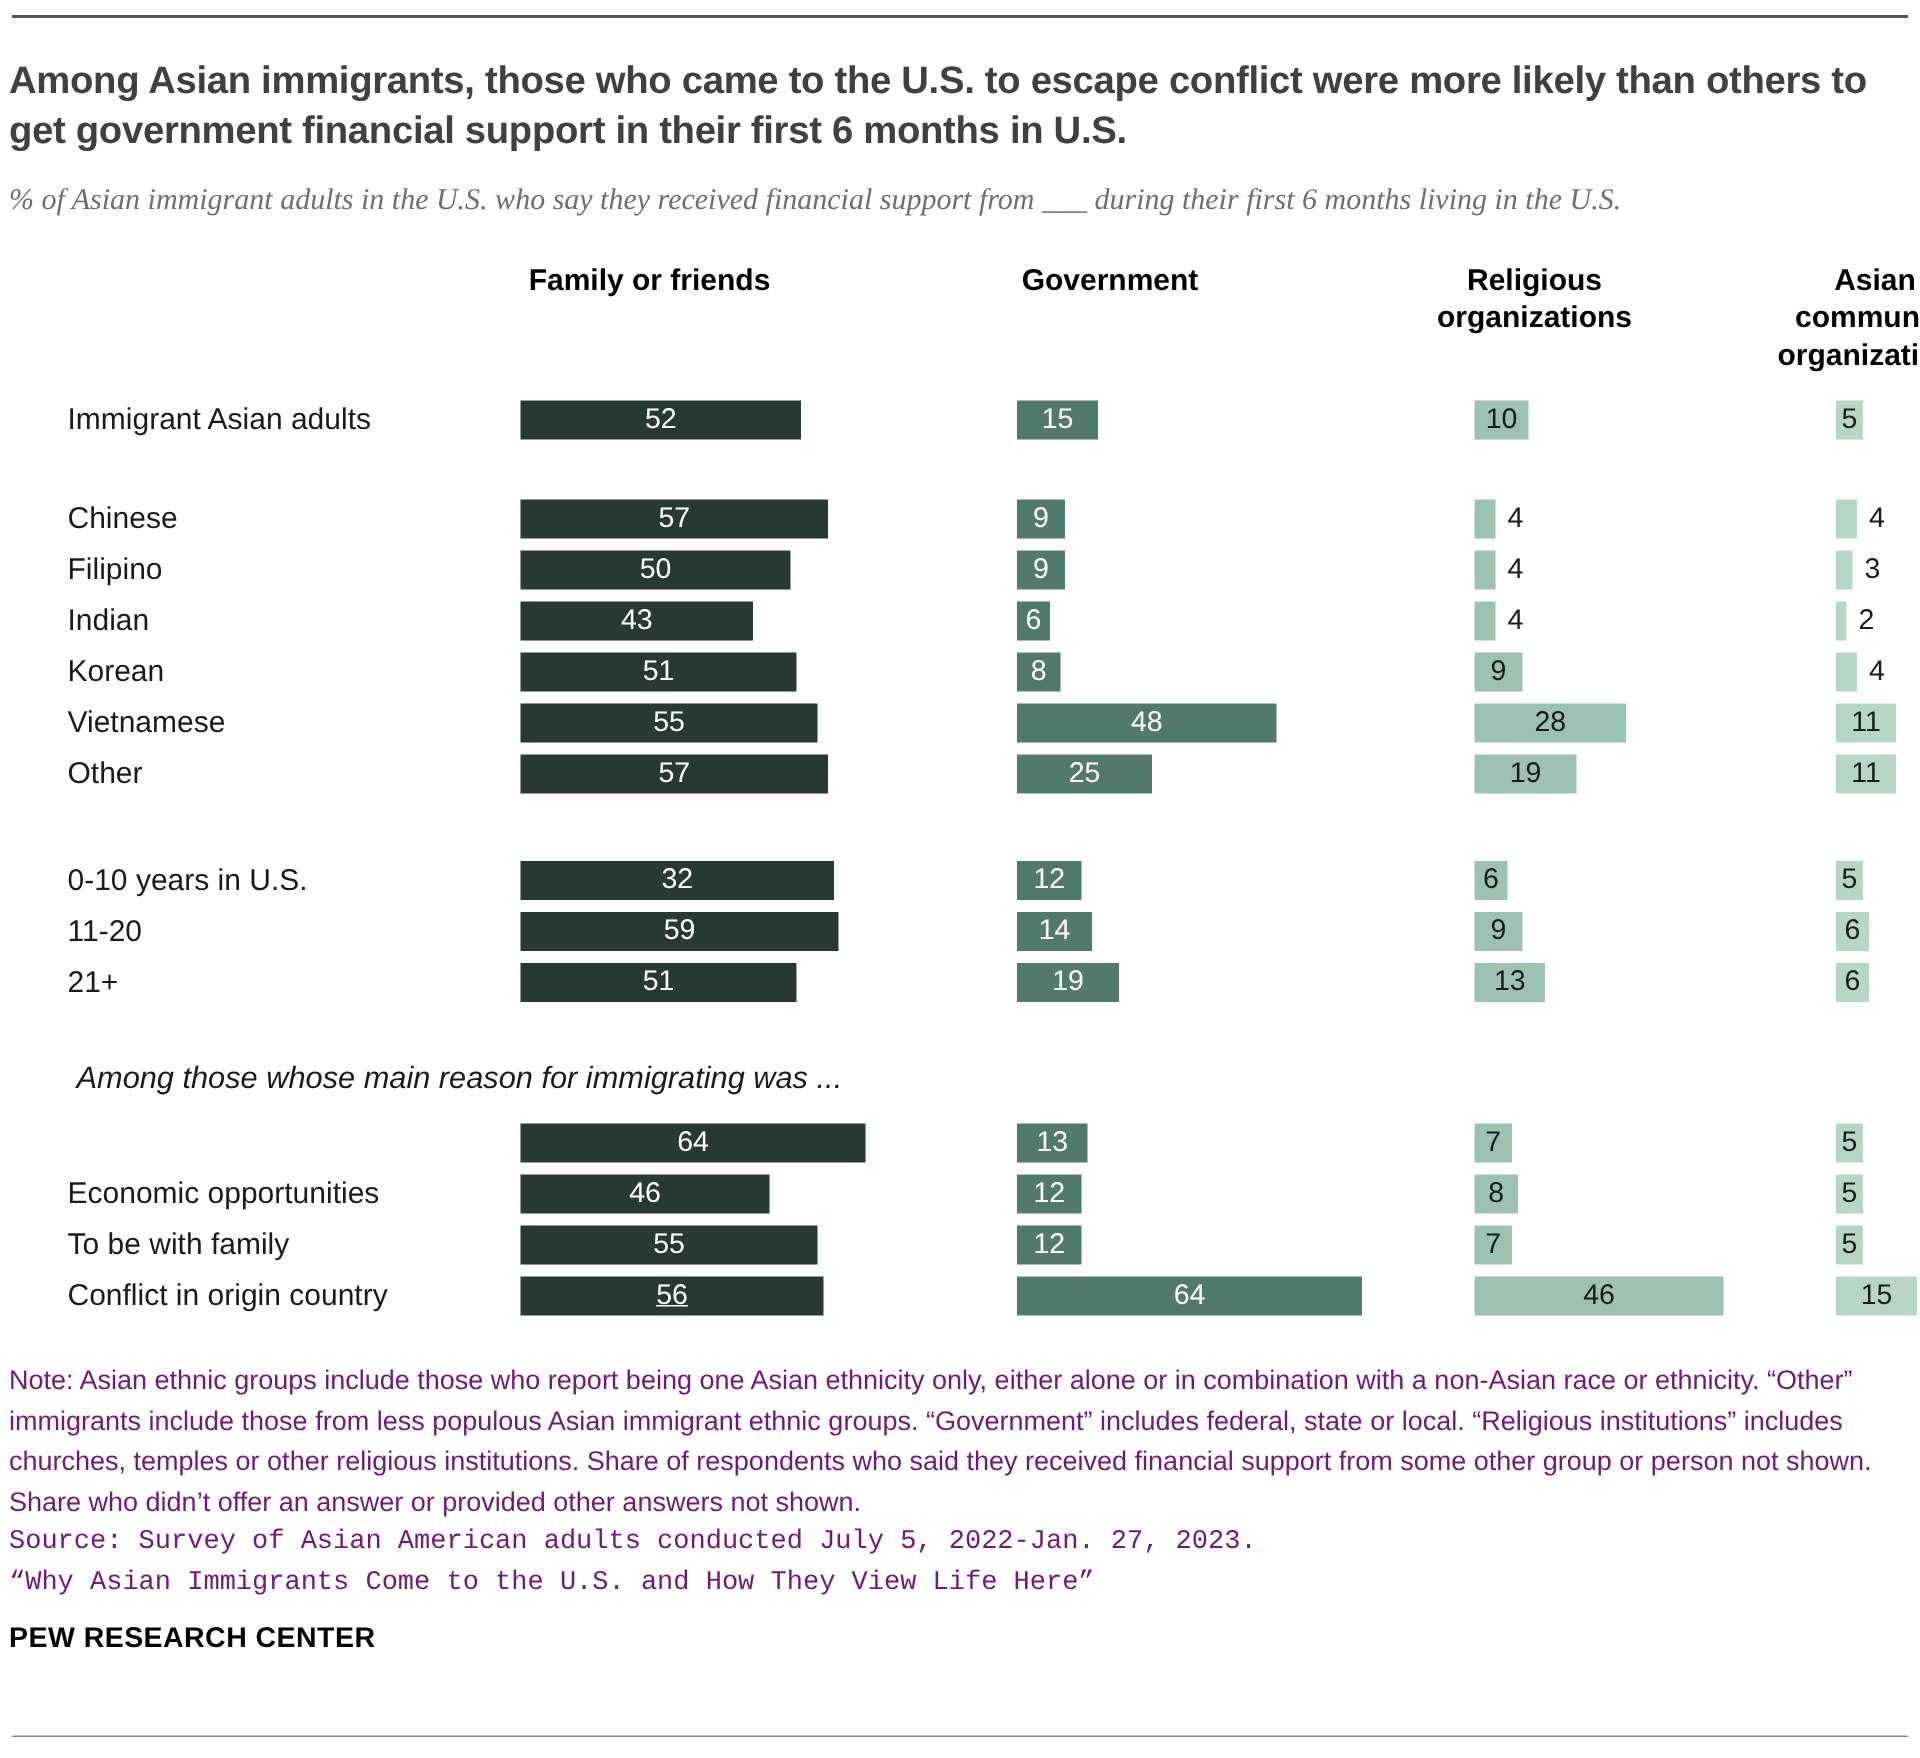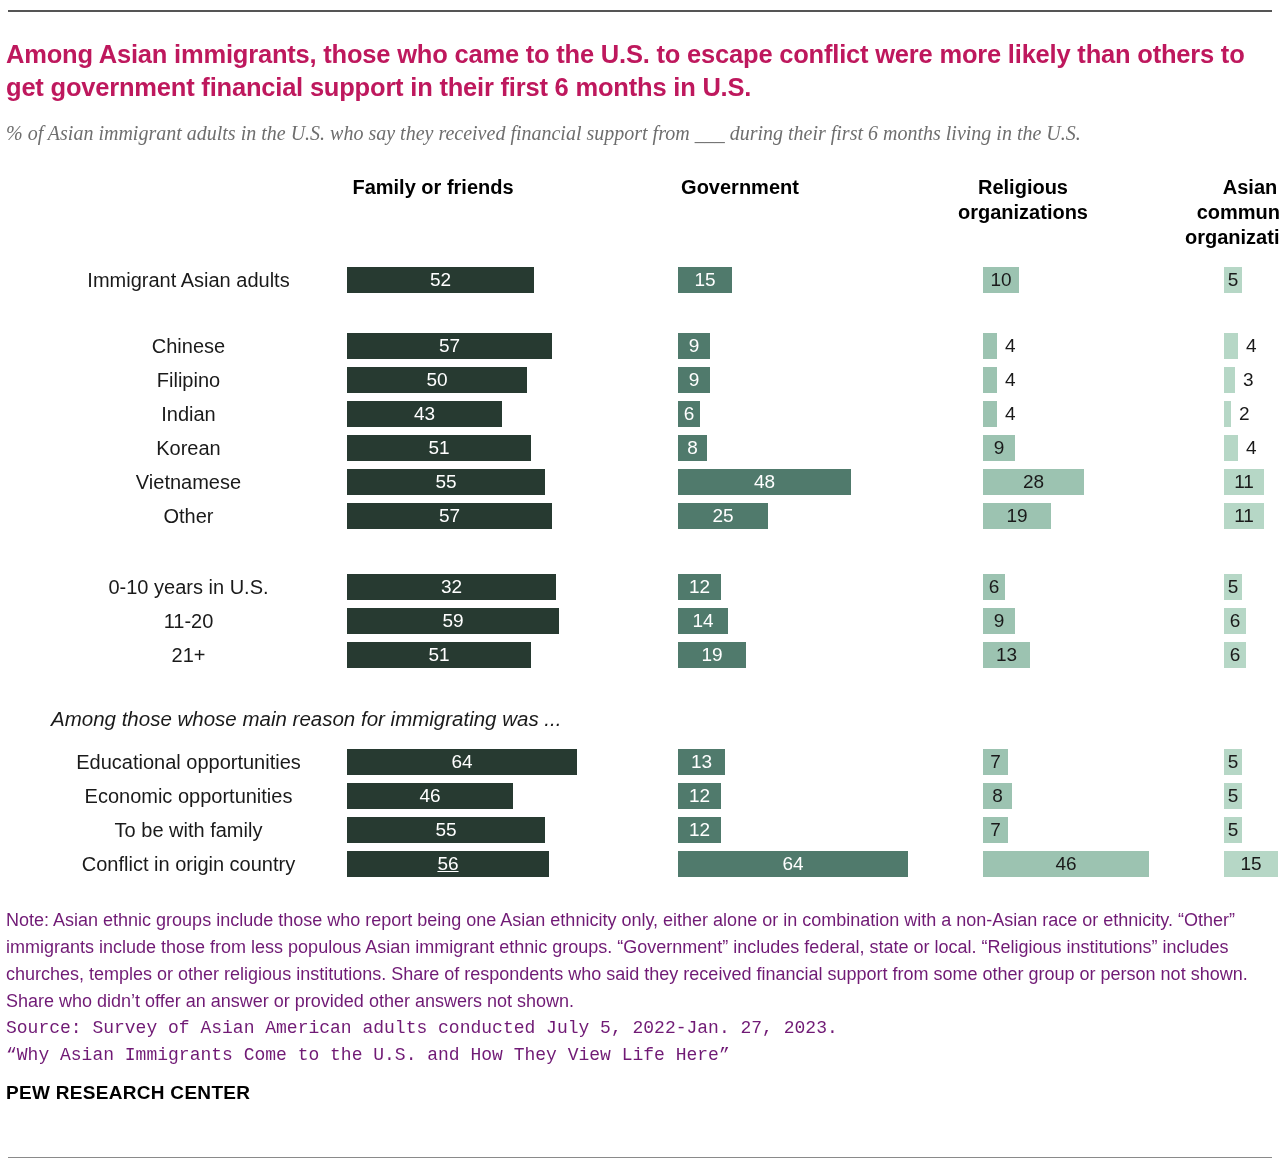--- a/index.html
+++ b/index.html
@@ -6,39 +6,39 @@
   body{
     width:1280px;height:1172px;overflow:hidden;
     font-family:"Liberation Sans",sans-serif;
     -webkit-font-smoothing:antialiased;
     position:relative;
   }
   .rule{border:none;height:2px;background:#555;margin:10px 8px 0 8px;}
   .rule.bottom{position:absolute;left:0;right:0;bottom:14px;margin:0 8px;height:1.5px;background:#8a8a8a;}
   h1.chart-title{
     margin:26px 10px 0 6px;
-    font-size:25.5px;line-height:1.3;font-weight:bold;color:#be185d;
+    font-size:25.5px;line-height:1.3;font-weight:bold;color:#404040;
     letter-spacing:-0.2px;
   }
   .subtitle{
     margin:16px 10px 0 6px;
     font-family:"Liberation Serif","DejaVu Serif",serif;
     font-style:italic;font-size:20px;line-height:1.35;color:#6e6e6e;
   }
   .chart{position:relative;width:1280px;margin-top:28px;padding-left:45px;}
   .col-headers{position:relative;height:88px;}
   .col-header{
     position:absolute;top:0;text-align:center;
     font-weight:bold;font-size:20px;line-height:1.25;color:#000;
   }
   .group{position:relative;}
   .chart-row{position:relative;height:34px;width:1280px;}
   .row-label{
     position:absolute;left:0;top:0;width:287px;height:34px;
-    line-height:34px;text-align:center;font-size:20px;color:#1a1a1a;
+    line-height:34px;text-align:left;font-size:20px;color:#1a1a1a;
     white-space:nowrap;
   }
   .bar{
     position:absolute;top:4px;height:26px;
     display:flex;align-items:center;justify-content:center;
     font-size:19px;
   }
   .bar-label-out{
     position:absolute;top:4px;height:26px;line-height:26px;
     font-size:19px;color:#1a1a1a;
@@ -156,21 +156,20 @@
           <div class="row-label">21+</div>
           <div class="bar" style="left: 302px; width: 184px; background: rgb(39, 58, 49); color: rgb(255, 255, 255);">51</div>
           <div class="bar" style="left: 633px; width: 68px; background: rgb(80, 122, 108); color: rgb(255, 255, 255);">19</div>
           <div class="bar" style="left: 938px; width: 47px; background: rgb(156, 195, 177); color: rgb(26, 26, 26);">13</div>
           <div class="bar" style="left: 1179px; width: 22px; background: rgb(182, 215, 198); color: rgb(26, 26, 26);">6</div>
         </div>
       </div>
       <div class="group-heading">Among those whose main reason for immigrating was ...</div>
       <div class="group">
         <div class="chart-row">
-          <div class="row-label">Educational opportunities</div>
           <div class="bar" style="left: 302px; width: 230px; background: rgb(39, 58, 49); color: rgb(255, 255, 255);">64</div>
           <div class="bar" style="left: 633px; width: 47px; background: rgb(80, 122, 108); color: rgb(255, 255, 255);">13</div>
           <div class="bar" style="left: 938px; width: 25px; background: rgb(156, 195, 177); color: rgb(26, 26, 26);">7</div>
           <div class="bar" style="left: 1179px; width: 18px; background: rgb(182, 215, 198); color: rgb(26, 26, 26);">5</div>
         </div>
         <div class="chart-row">
           <div class="row-label">Economic opportunities</div>
           <div class="bar" style="left: 302px; width: 166px; background: rgb(39, 58, 49); color: rgb(255, 255, 255);">46</div>
           <div class="bar" style="left: 633px; width: 43px; background: rgb(80, 122, 108); color: rgb(255, 255, 255);">12</div>
           <div class="bar" style="left: 938px; width: 29px; background: rgb(156, 195, 177); color: rgb(26, 26, 26);">8</div>

